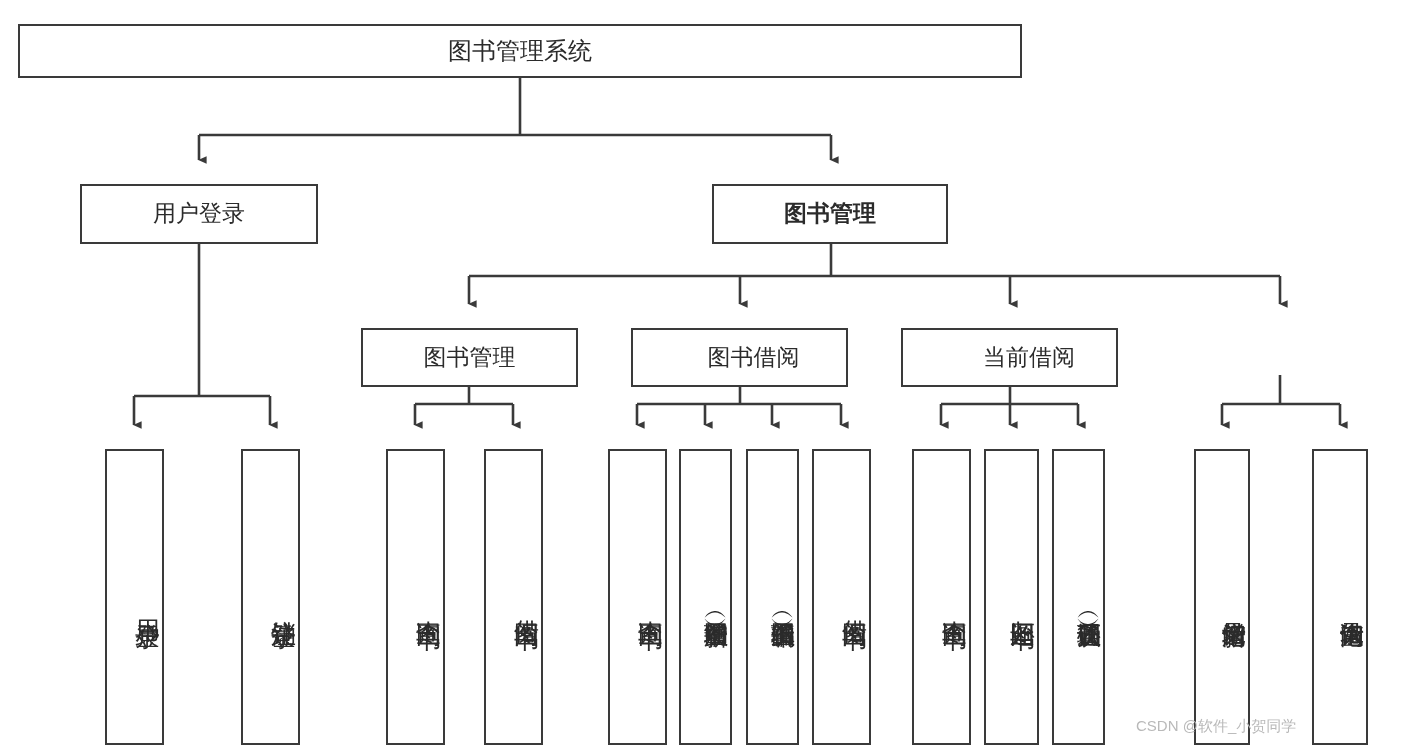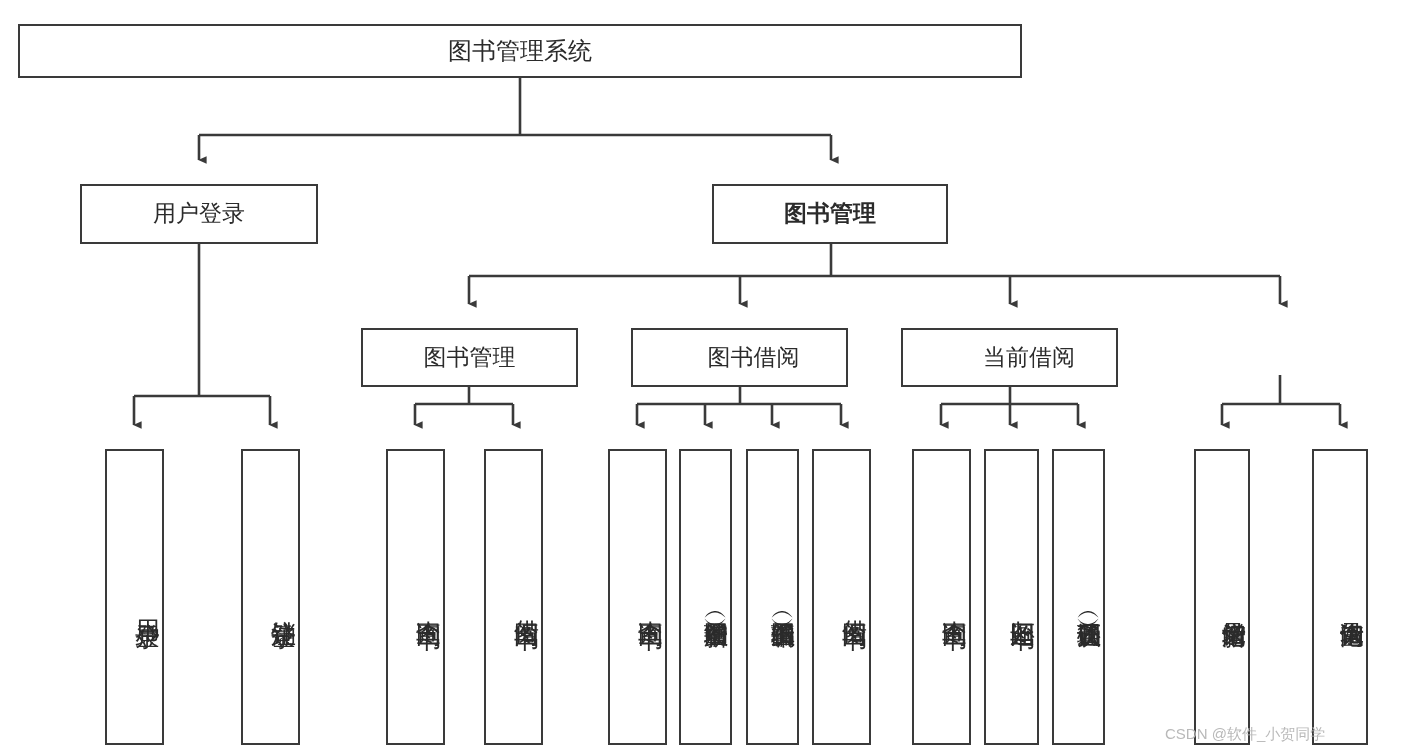--- a/index.html
+++ b/index.html
@@ -140,15 +140,15 @@
   <div class="node v tall" style="left:746px; top:437px; width:53px; height:296px;">编辑图书（管理员）</div>
   <div class="node v" style="left:812px; top:437px; width:59px; height:296px;">借阅图书</div>
 
   <div class="node v" style="left:912px; top:437px; width:59px; height:296px;">查询图书</div>
   <div class="node v" style="left:984px; top:437px; width:55px; height:296px;">归还图书</div>
   <div class="node v tall" style="left:1052px; top:437px; width:53px; height:296px;">确认归还（管理员）</div>
 
   <div class="node v tall" style="left:1194px; top:437px; width:56px; height:296px;">新增借阅记录</div>
   <div class="node v tall" style="left:1312px; top:437px; width:56px; height:296px;">查询借阅记录</div>
 
-  <div class="watermark" style="left:1165px; top:717px;margin-top:8px;">CSDN @软件_小贺同学</div>
+  <div class="watermark" style="left:1136px; top:717px;">CSDN @软件_小贺同学</div>
 
 </div>
 
 </body></html>

